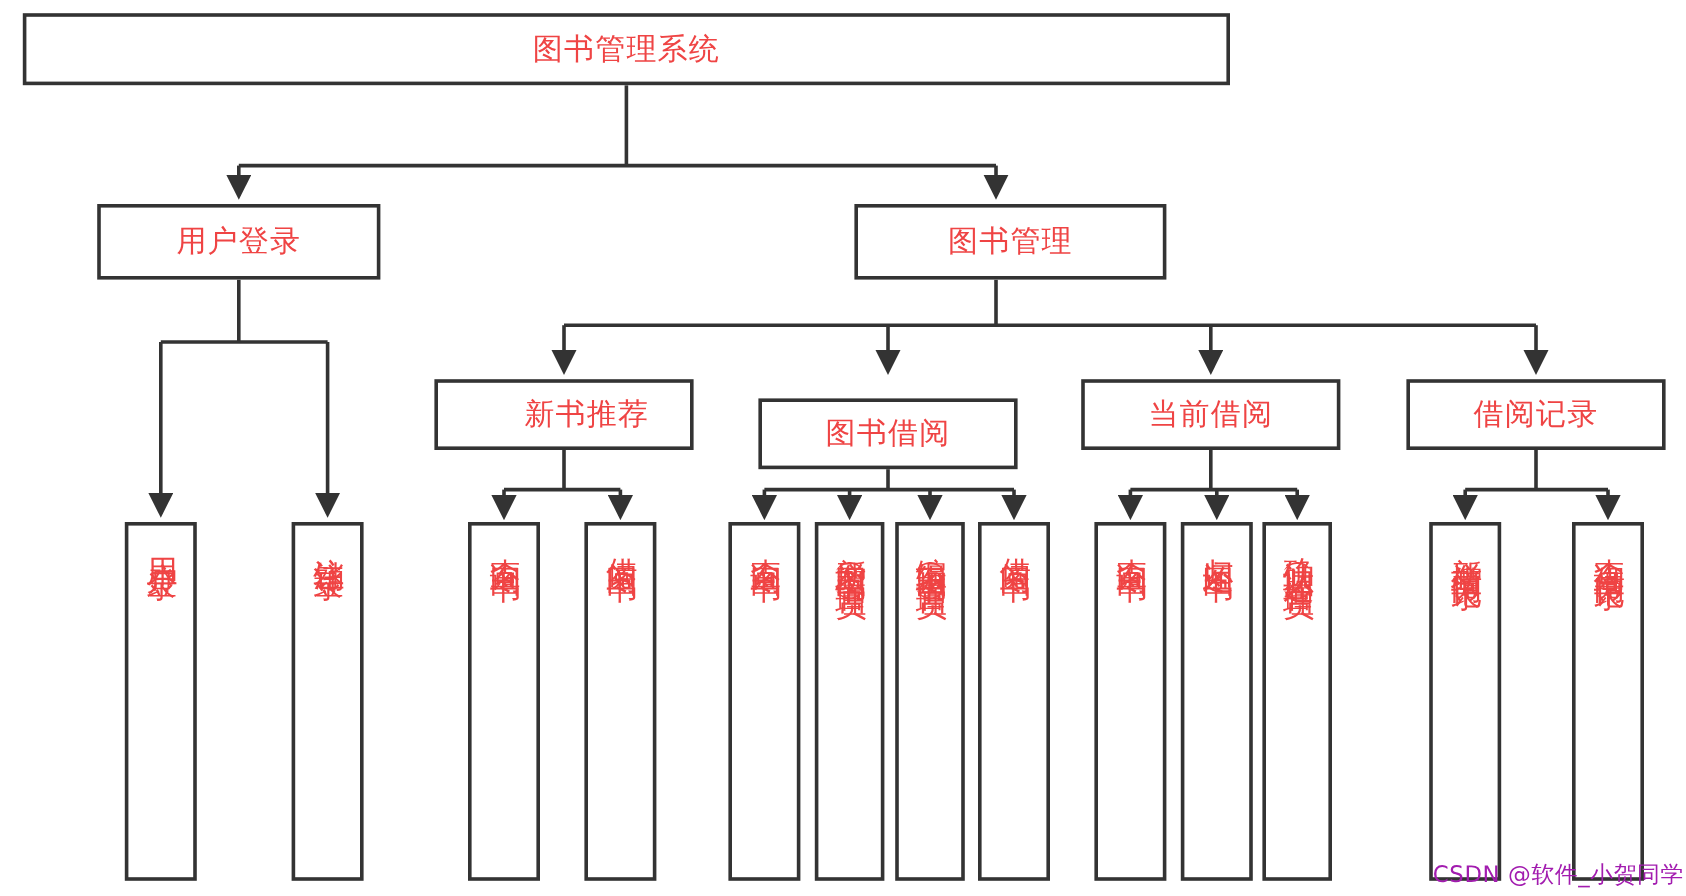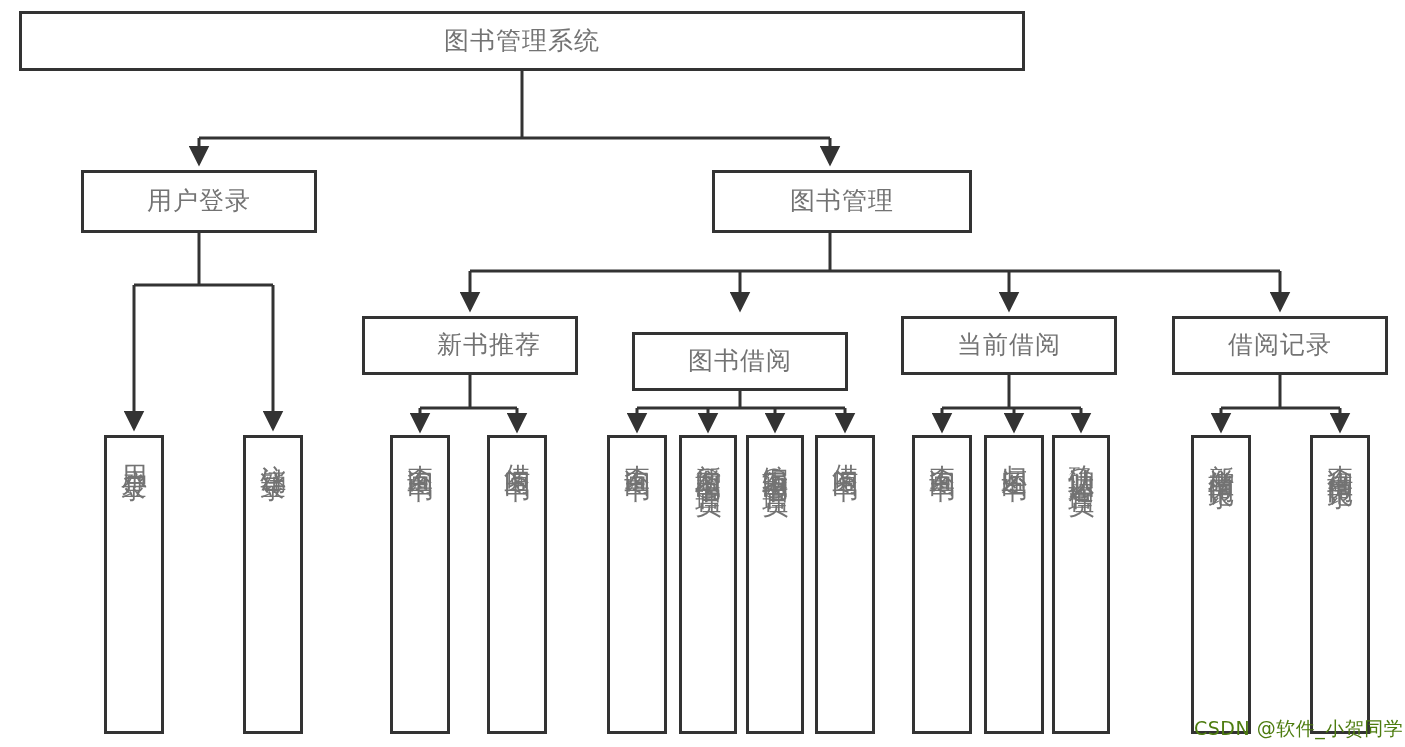--- a/index.html
+++ b/index.html
@@ -18,21 +18,21 @@
     overflow: hidden;
   }
   .node {
     position: absolute;
     box-sizing: border-box;
     border: 3px solid #333333;
     background: #ffffff;
     display: flex;
     align-items: center;
     justify-content: center;
-    color: #737373;
+    color: #ef4444;
   }
   .node .label {
     text-align: center;
     line-height: 1.15;
     letter-spacing: 1px;
   }
   
   .node.horiz .label {
     font-size: 25px;
     white-space: nowrap;
@@ -54,21 +54,21 @@
     position: absolute;
     left: 0;
     top: 0;
     width: 1405px;
     height: 747px;
     pointer-events: none;
   }
   .watermark {
     position: absolute;
     font-size: 19px;
-    color: #4d7c0f;
+    color: #a21caf;
     white-space: nowrap;
     letter-spacing: 0.5px;
     text-align: right;
   }
 </style>
 </head>
 <body>
 
 <div id="canvas">
 

